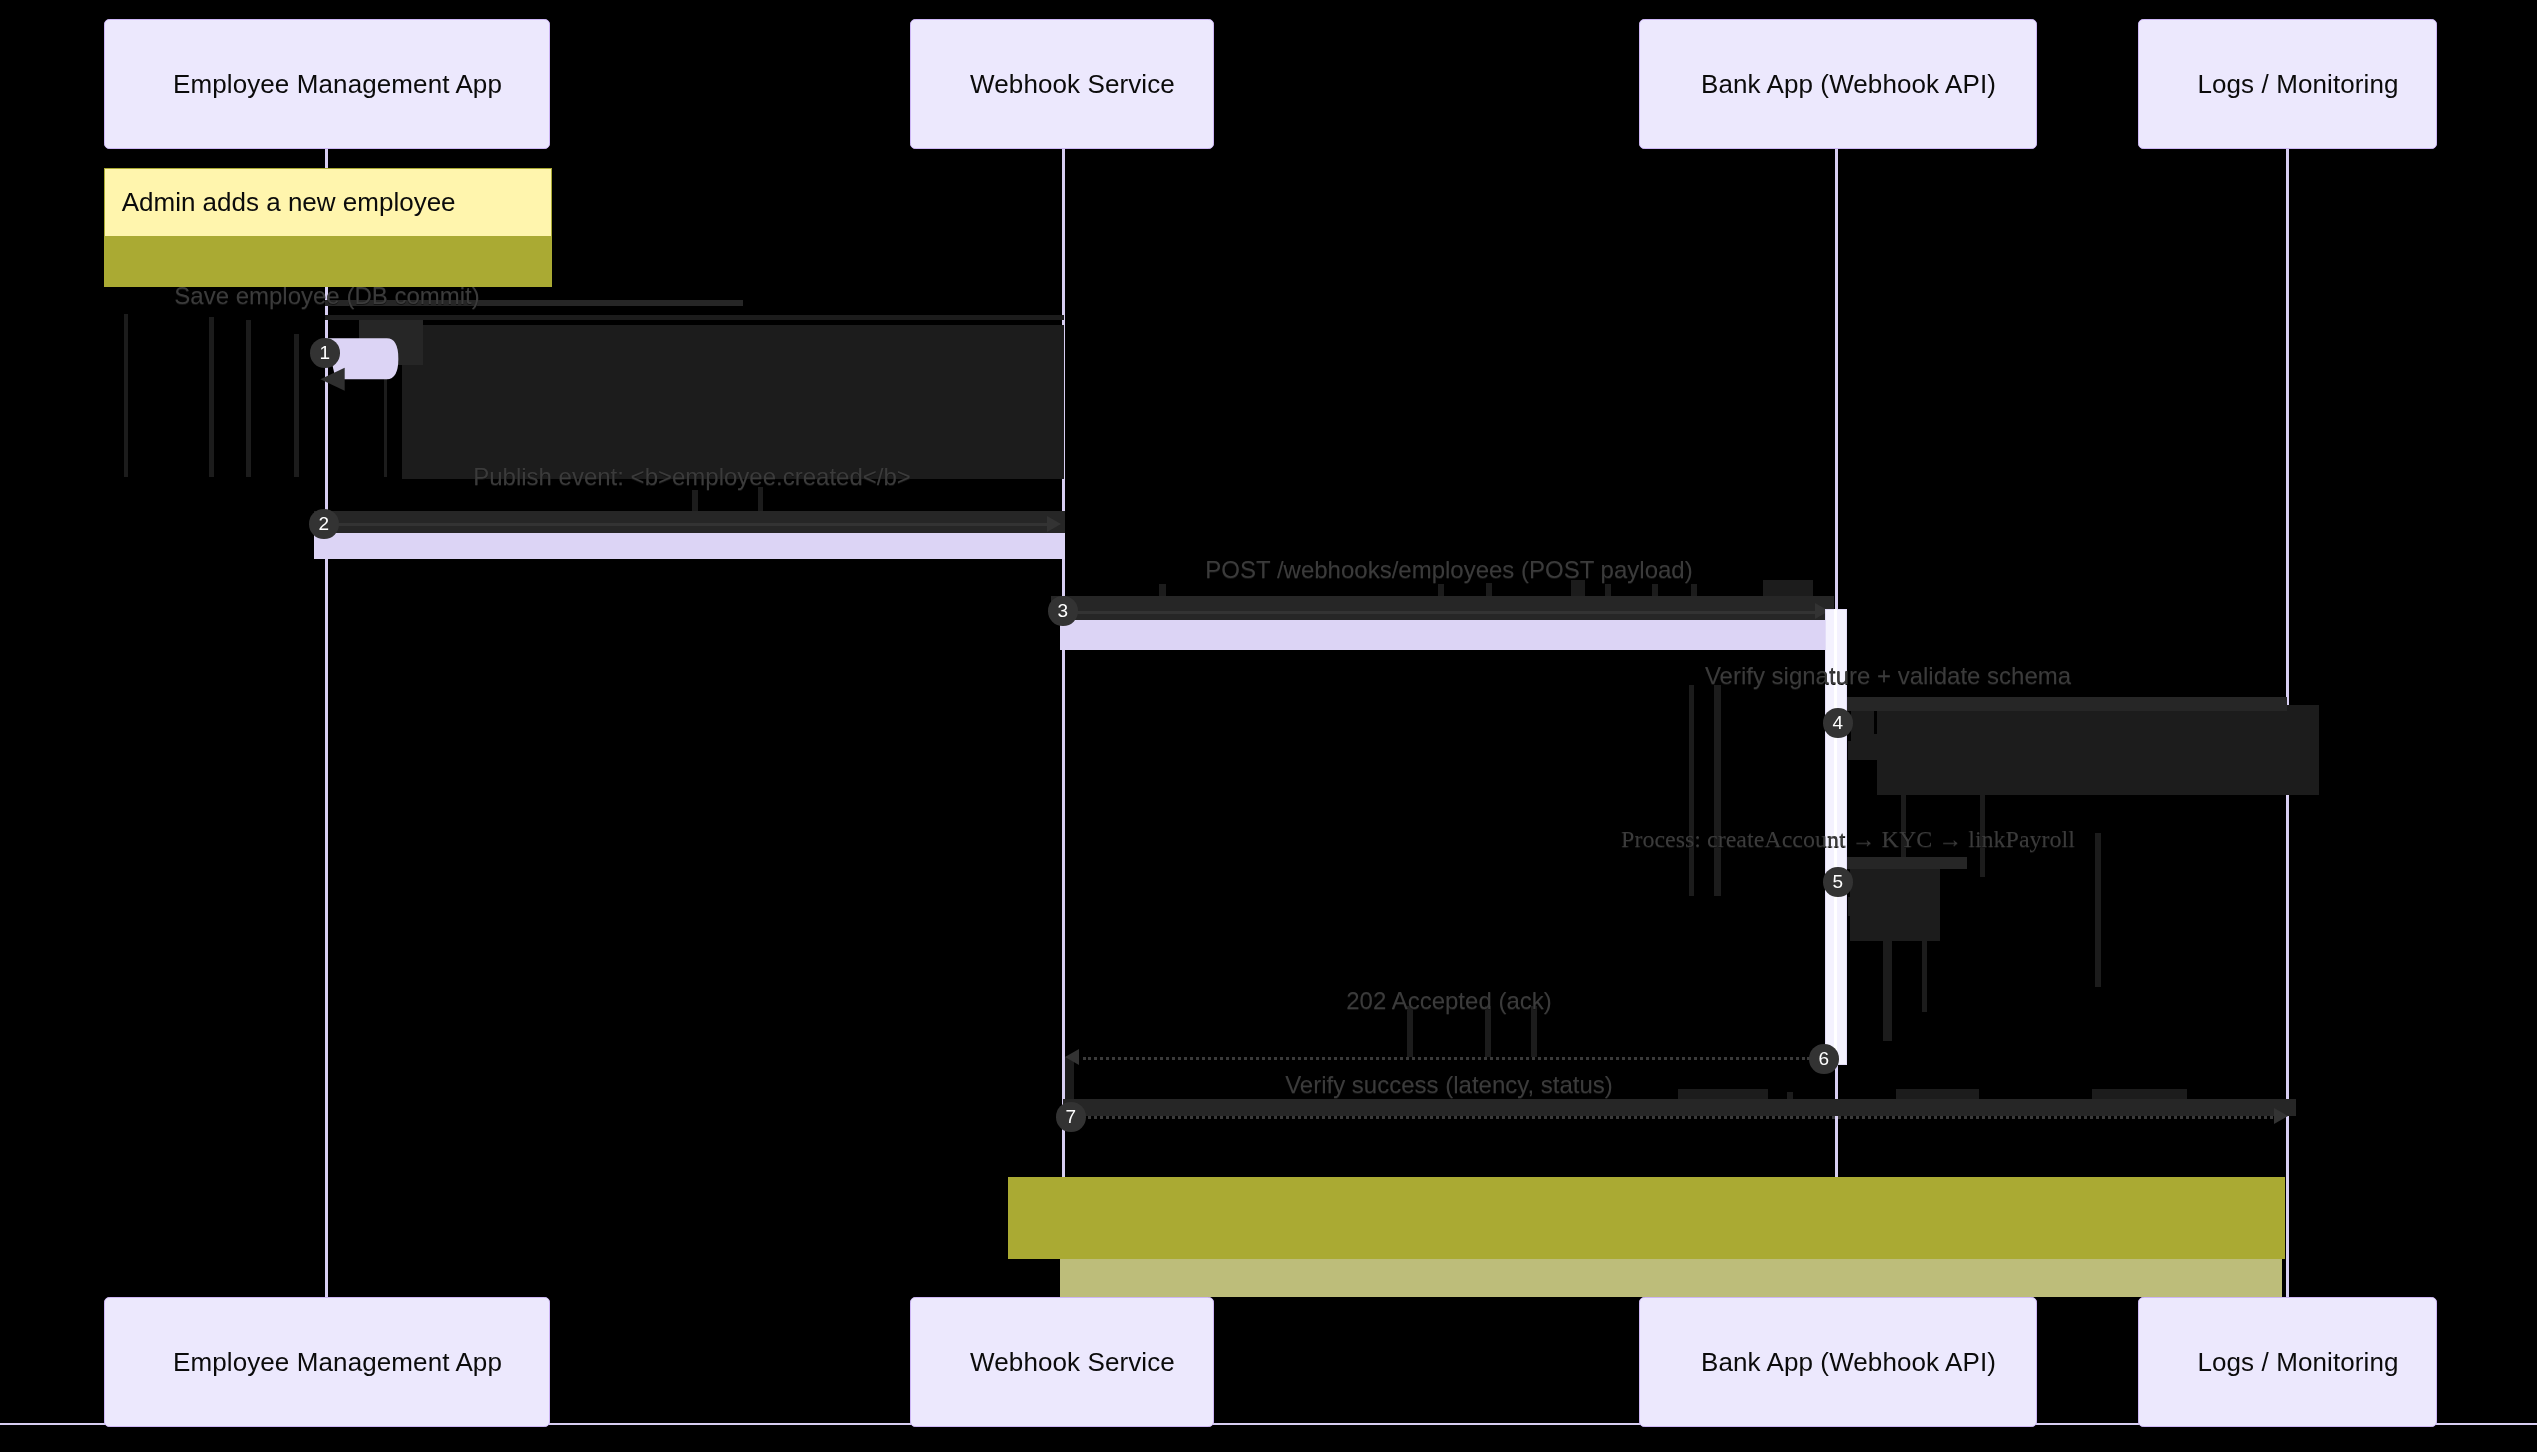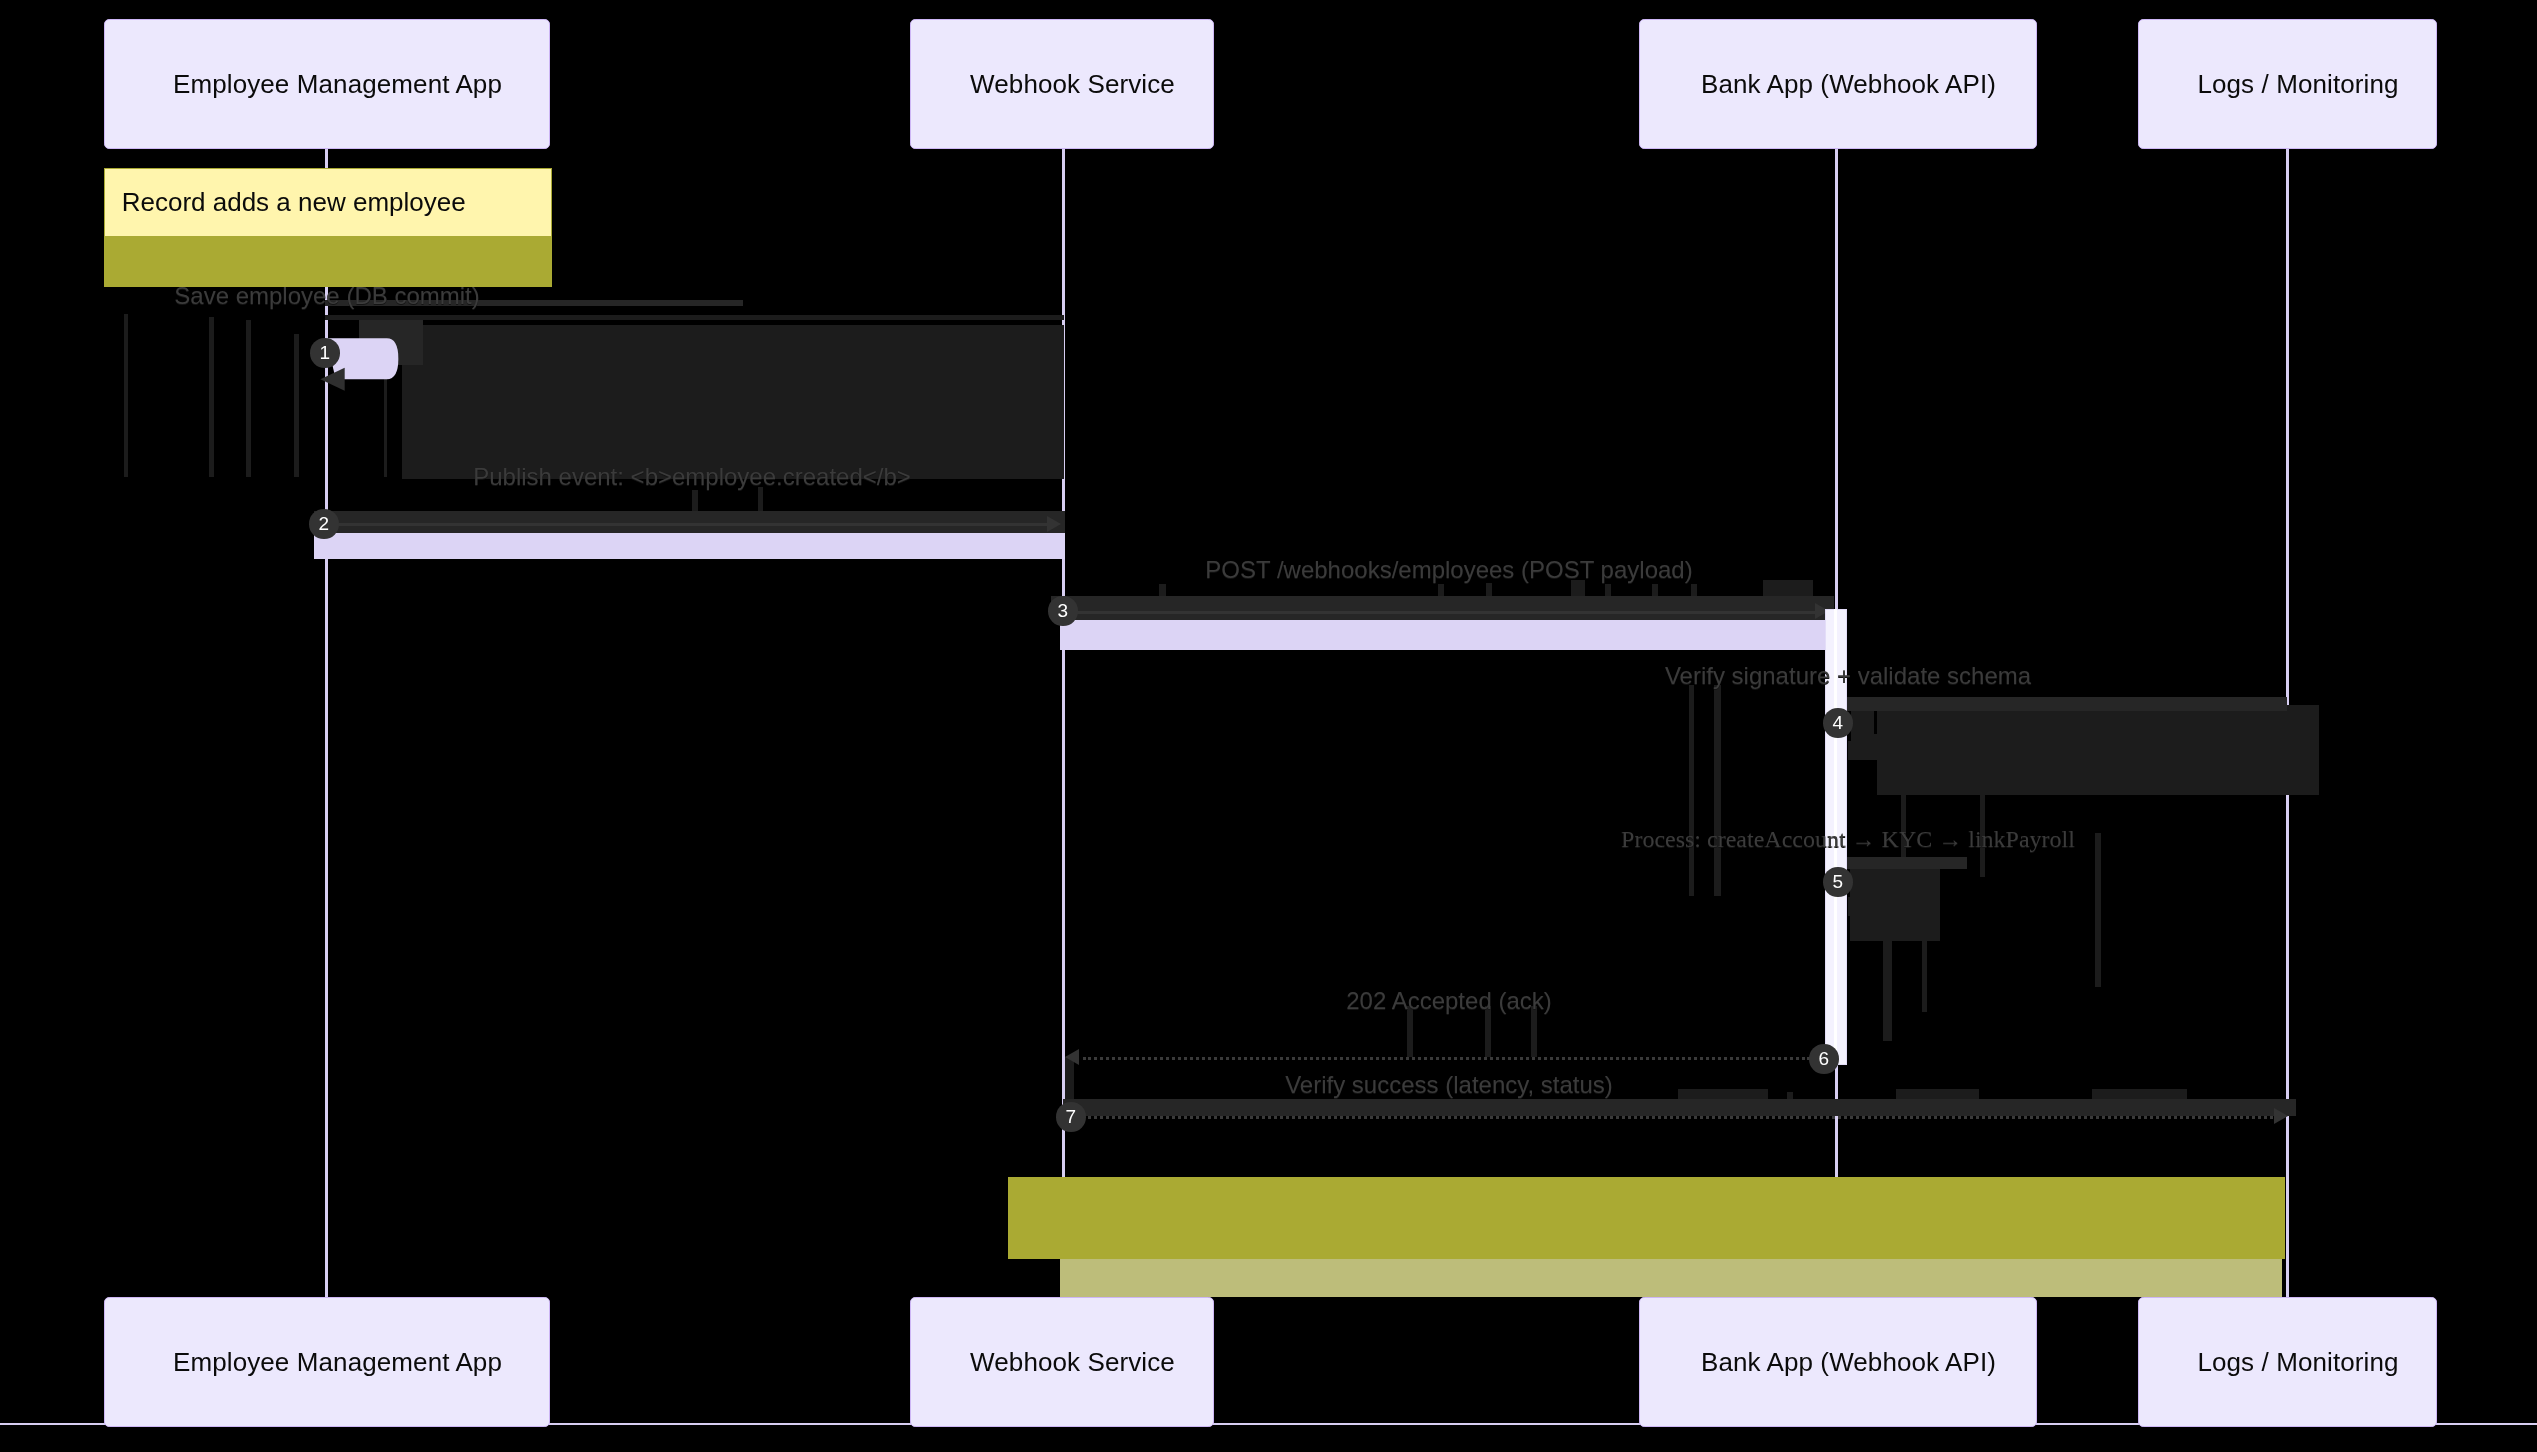--- a/index.html
+++ b/index.html
@@ -164,21 +164,21 @@
   </div>
   <div class="actor-box" style="left:1639px; top:19px; width:398px; height:130px;">
     <span>Bank App (Webhook API)</span>
   </div>
   <div class="actor-box" style="left:2138px; top:19px; width:299px; height:130px;">
     <span>Logs / Monitoring</span>
   </div>
 
   <div class="note-shadow" style="left:104px; top:168px; width:448px; height:119px;"></div>
   <div class="note" style="left:104px; top:168px; width:448px; height:69px;">
-    <span>Record adds a new employee</span>
+    <span>Admin adds a new employee</span>
   </div>
 
   <div class="msg-label" style="left:327px; top:282px;">Save employee (DB commit)</div>
 
   <div class="dk2" style="left:325px; top:300px; width:418px; height:6.4px;"></div>
   <div class="dk3" style="left:325px; top:315px; width:739px; height:5.1px;"></div>
   <div class="dk2" style="left:359px; top:320px; width:64px; height:45px;"></div>
   <div class="dk3" style="left:402px; top:325px; width:662px; height:154px;"></div>
   <div class="dk3" style="left:124px; top:314px; width:3.8px; height:163px;"></div>
   <div class="dk3" style="left:209px; top:317px; width:5.1px; height:160px;"></div>
@@ -214,21 +214,21 @@
   <div class="dk3" style="left:1691px; top:584px; width:5.8px;  height:29.5px;"></div>
   <div class="dk3" style="left:1763px; top:580px; width:50px; height:34px;"></div>
   <div class="msgline" style="left:1065px; top:611px; width:753px;"></div>
   <div class="arrowhead-r" style="left:1815px; top:603px;"></div>
   <div class="band" style="left:1060px; top:620px; width:773px; height:29.5px;"></div>
   <div class="seqnum" style="left:1048px; top:596px;">3</div>
 
   <div class="activation" style="left:1825px; top:609px; width:22px; height:456px;"></div>
   <div class="lifeline-bright" style="left:1834px; top:609px; height:456px;"></div>
 
-  <div class="msg-label" style="left:1848px; top:662px;">Verify signature + validate schema</div>
+  <div class="msg-label" style="left:1888px; top:662px;">Verify signature + validate schema</div>
 
   <div class="dk2" style="left:1845px; top:697px; width:442px; height:14px;"></div>
   <div class="dk3" style="left:1877px; top:705px; width:442px; height:90px;"></div>
   <div class="dk3" style="left:1851px; top:708px; width:23px; height:40px;"></div>
   <div class="dk3" style="left:1853px; top:734px; width:70px; height:15.4px;"></div>
   <div class="dk3" style="left:1848px; top:741px; width:45px;  height:19px;"></div>
   <div class="dk3" style="left:1883px; top:705px; width:6.4px;  height:90px;"></div>
   <div class="dk3" style="left:1901px; top:718px; width:5.1px;   height:147px;"></div>
   <div class="dk3" style="left:1980px; top:730px; width:5.1px;   height:147px;"></div>
   <div class="dk3" style="left:1689px; top:685px; width:5.1px;   height:211px;"></div>

